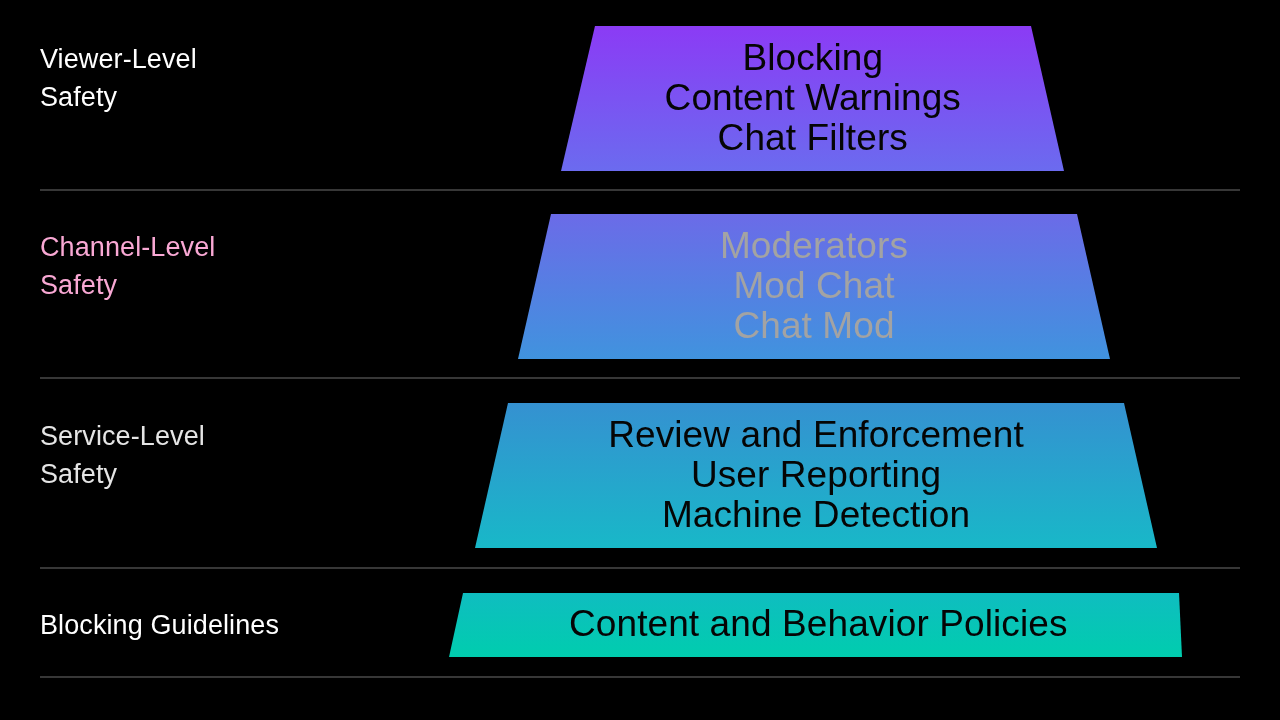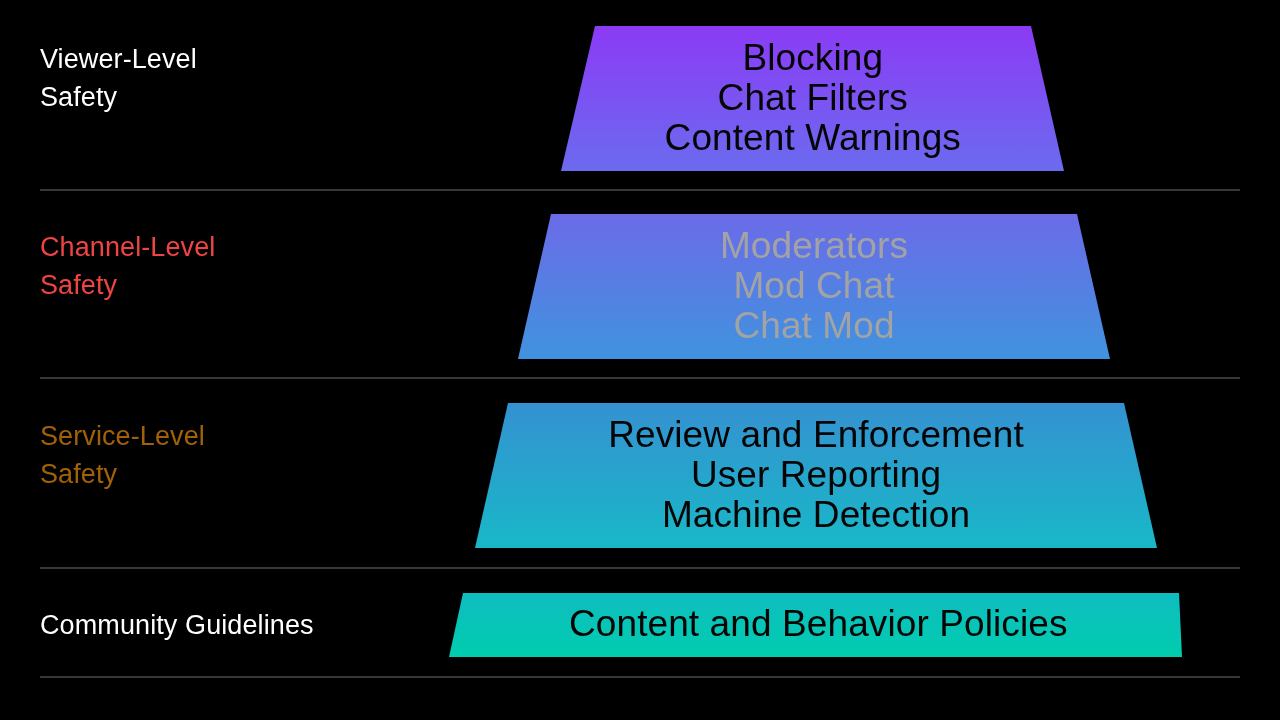--- a/index.html
+++ b/index.html
@@ -96,30 +96,30 @@
     <polygon id="band-shape-3" fill="url(#grad3)" points="463,593 1179,593 1182,657 449,657"></polygon>
 
     <line id="divider-0" stroke="#4a4a4a" stroke-width="1.5" x1="40" x2="1240" y1="190" y2="190"></line>
     <line id="divider-1" stroke="#4a4a4a" stroke-width="1.5" x1="40" x2="1240" y1="378" y2="378"></line>
     <line id="divider-2" stroke="#4a4a4a" stroke-width="1.5" x1="40" x2="1240" y1="568" y2="568"></line>
     <line id="divider-3" stroke="#4a4a4a" stroke-width="1.5" x1="40" x2="1240" y1="677" y2="677"></line>
   </svg>
 
   <div class="row-label" id="row-label-0" style="top: 40px; color: rgb(255, 255, 255);">Viewer-Level
 Safety</div>
-  <div class="row-label" id="row-label-1" style="top: 228px; color: #ef4444;">Channel-Level
+  <div class="row-label" id="row-label-1" style="top: 228px; color: #f9a8d4;">Channel-Level
 Safety</div>
-  <div class="row-label" id="row-label-2" style="top: 417px; color: #a16207;">Service-Level
+  <div class="row-label" id="row-label-2" style="top: 417px; color: #e5e5e5;">Service-Level
 Safety</div>
-  <div class="row-label" id="row-label-3" style="top: 606px; color: rgb(255, 255, 255);">Community Guidelines</div>
+  <div class="row-label" id="row-label-3" style="top: 606px; color: rgb(255, 255, 255);">Blocking Guidelines</div>
 
   <div class="band-text" id="band-text-0" style="left: 412.75px; width: 800px; top: 37.5px; color: rgb(5, 5, 5);">
       <span class="band-line">Blocking</span>
+      <span class="band-line">Content Warnings</span>
       <span class="band-line">Chat Filters</span>
-      <span class="band-line">Content Warnings</span>
     </div>
   <div class="band-text" id="band-text-1" style="left: 414px; width: 800px; top: 225.5px; color: #a3a3a3;">
       <span class="band-line">Moderators</span>
       <span class="band-line">Mod Chat</span>
       <span class="band-line">Chat Mod</span>
     </div>
   <div class="band-text single-line" id="band-text-3" style="left: 418.25px; width: 800px; top: 604px; color: rgb(5, 5, 5);">
       <span class="band-line">Content and Behavior Policies</span>
     </div>
   <div class="band-text" id="band-text-2" style="left: 416px; width: 800px; top: 414.5px; color: rgb(5, 5, 5);">

